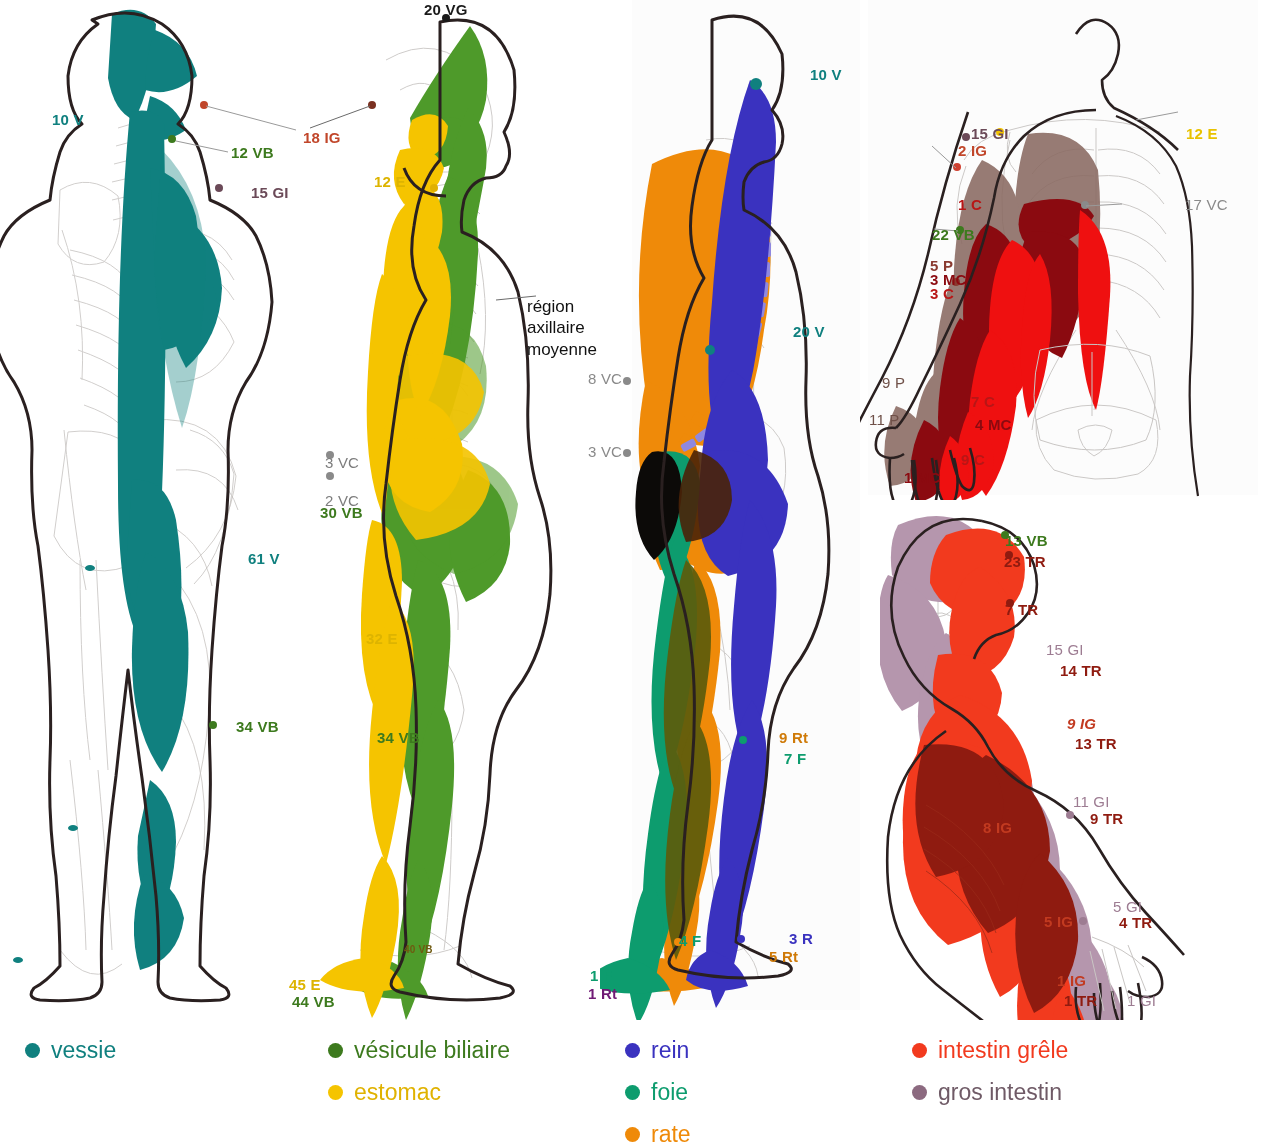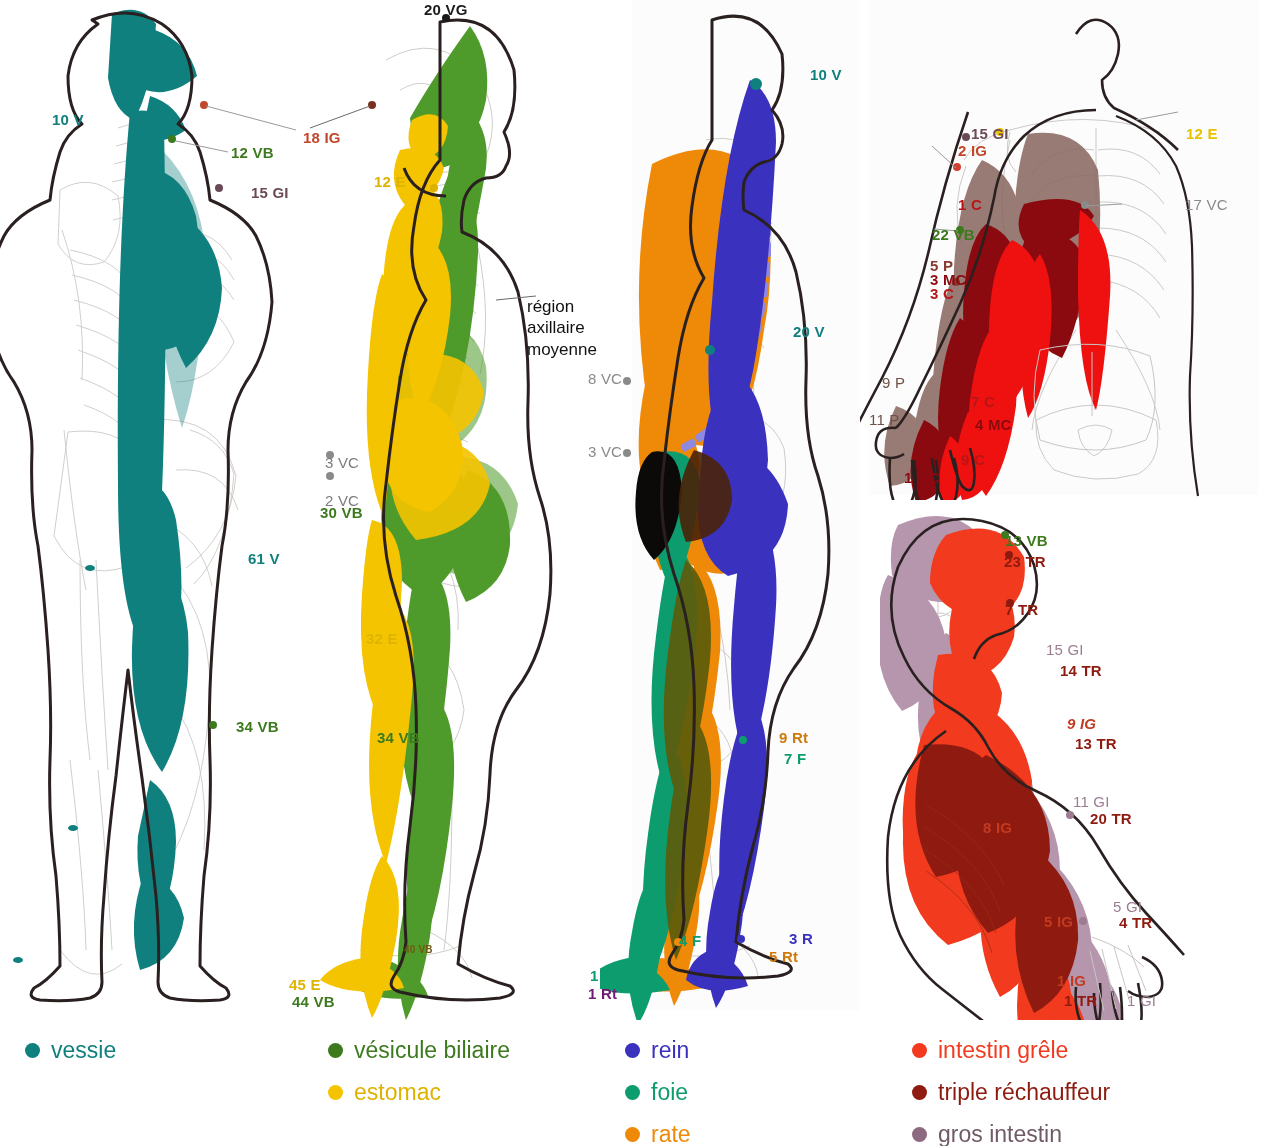--- a/index.html
+++ b/index.html
@@ -603,21 +603,21 @@
     </svg>
 
     <div class="lbl" style="left:125px;top:28px;color:#3d7a1e;">13 VB</div>
     <div class="lbl" style="left:124px;top:49px;color:#8f1b10;">23 TR</div>
     <div class="lbl" style="left:125px;top:97px;color:#8f1b10;">7 TR</div>
     <div class="lbl thin" style="left:166px;top:137px;color:#9d7c92;">15 GI</div>
     <div class="lbl" style="left:180px;top:158px;color:#8f1b10;">14 TR</div>
     <div class="lbl" style="left:187px;top:211px;color:#c23a20;font-style:italic;">9 IG</div>
     <div class="lbl" style="left:195px;top:231px;color:#8f1b10;">13 TR</div>
     <div class="lbl thin" style="left:193px;top:289px;color:#9d7c92;">11 GI</div>
-    <div class="lbl" style="left:210px;top:306px;color:#8f1b10;">20 TR</div>
+    <div class="lbl" style="left:210px;top:306px;color:#8f1b10;">9 TR</div>
     <div class="lbl" style="left:103px;top:315px;color:#c23a20;">8 IG</div>
     <div class="lbl thin" style="left:233px;top:394px;color:#9d7c92;">5 GI</div>
     <div class="lbl" style="left:239px;top:410px;color:#8f1b10;">4 TR</div>
     <div class="lbl" style="left:164px;top:409px;color:#c23a20;">5 IG</div>
     <div class="lbl" style="left:177px;top:468px;color:#c23a20;">1 IG</div>
     <div class="lbl" style="left:184px;top:488px;color:#8f1b10;">1 TR</div>
     <div class="lbl thin" style="left:247px;top:488px;color:#9d7c92;">1 GI</div>
   </div>
 
   <div id="legend">
@@ -653,23 +653,19 @@
         <span class="leg-txt" style="color:#ef8a09;">rate</span>
       </div>
     </div>
 
     <div class="leg-col" style="left:912px;top:6px;">
       <div class="leg-item">
         <span class="leg-dot" style="background:#f23a1e;"></span>
         <span class="leg-txt" style="color:#f23a1e;">intestin grêle</span>
       </div>
       <div class="leg-item" style="margin-top:4px;">
-        <span class="leg-dot" style="background:#8f1b10;"></span>
-        <span class="leg-txt" style="color:#8f1b10;">triple réchauffeur</span>
-      </div>
-      <div class="leg-item" style="margin-top:4px;">
         <span class="leg-dot" style="background:#8c6a80;"></span>
         <span class="leg-txt" style="color:#6f5a66;">gros intestin</span>
       </div>
     </div>
   </div>
 
 </div>
 
 </body></html>

